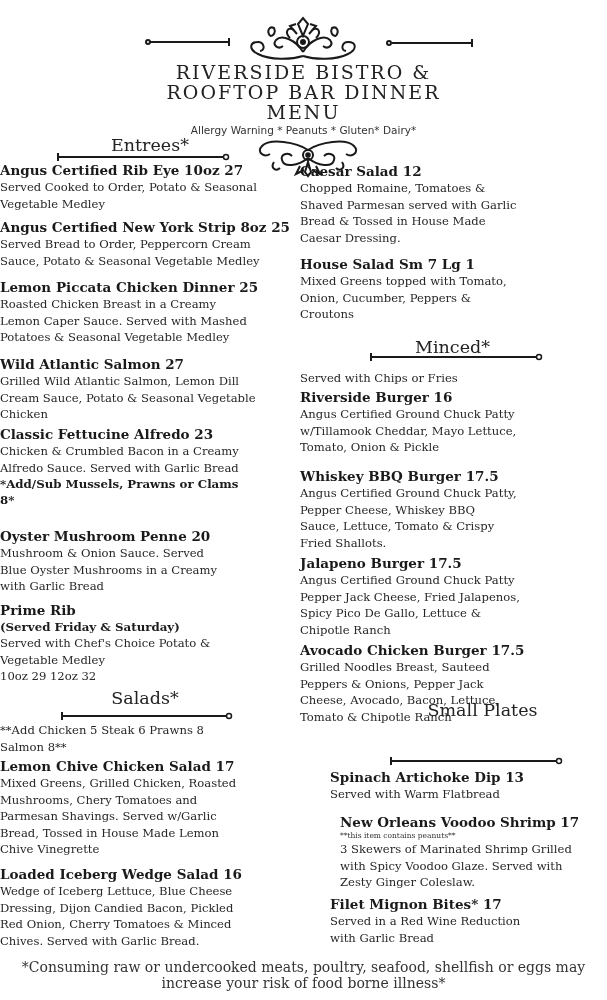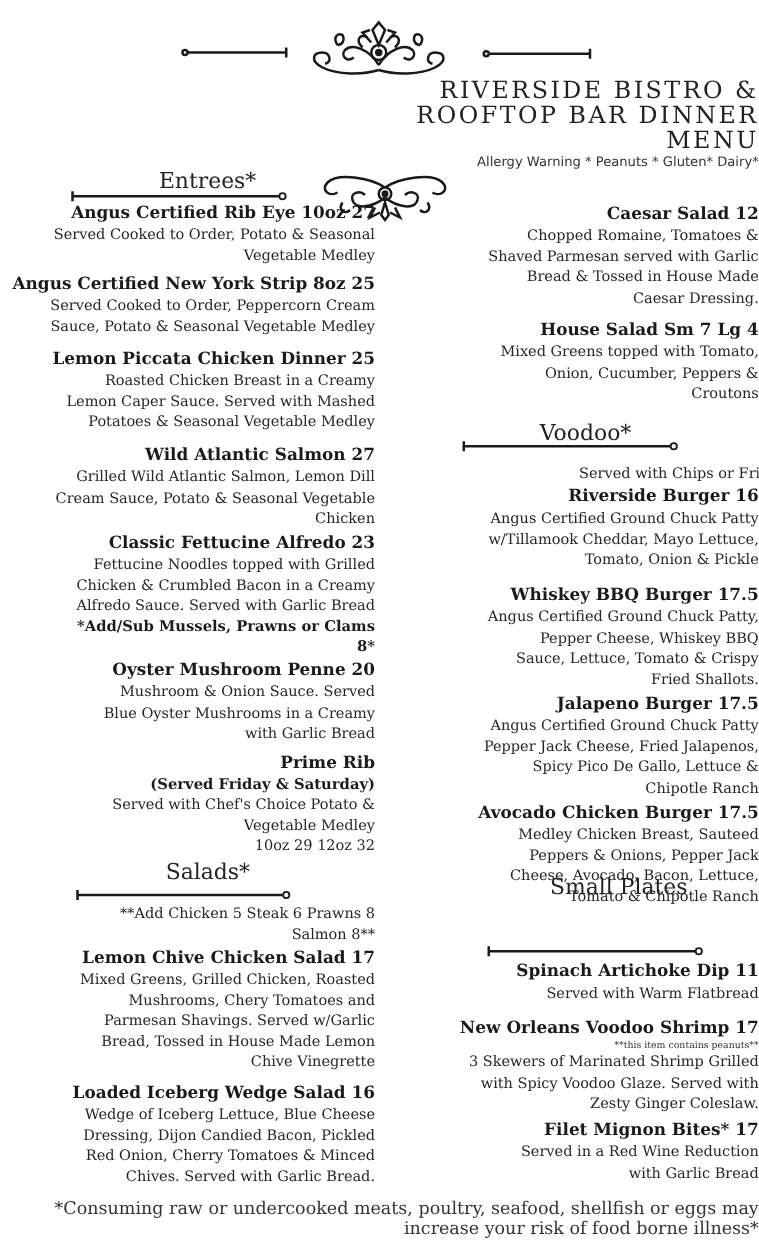--- a/index.html
+++ b/index.html
@@ -1,25 +1,25 @@
 <!DOCTYPE html>
 <html><head>
 <meta charset="utf-8">
 <style>
   html, body { margin:0; padding:0; background:#ffffff; }
   body { width:607px; height:1000px; position:relative; overflow:hidden; color:#1c1c1c;
          font-family:"DejaVu Serif", serif; }
   .abs { position:absolute; }
-  .center { text-align:right; }
+  .center { text-align:center; }
   .title { left:0; width:607px; font-family:"DejaVu Serif", serif; font-size:19px; letter-spacing:2px; line-height:20px; color:#222; }
   .allergy { left:0; width:607px; top:124px; font-family:"DejaVu Sans", sans-serif; font-size:10.5px; color:#333; }
   .sect { font-family:"DejaVu Serif", serif; font-size:17.5px; color:#222; }
-  .col { position:absolute; text-align:right; }
+  .col { position:absolute; text-align:left; }
   .item-name { font-weight:bold; font-size:13.5px; line-height:17px; color:#1a1a1a; white-space:nowrap; }
-  .desc { font-size:11.6px; line-height:16.5px; color:#262626;margin-left:14px; }
+  .desc { font-size:11.6px; line-height:16.5px; color:#262626; }
   .note-bold { font-weight:bold; font-size:11.8px; line-height:16px; }
   .footer { left:0; width:607px; top:959px; font-family:"DejaVu Serif", serif; font-size:14px; color:#333; }
   .tiny { font-size:7.5px; line-height:10px; color:#333; }
   svg { position:absolute; overflow:visible; }
 </style>
 </head>
 <body>
 
 <svg style="left:0;top:0" width="607" height="70">
   <g stroke="#1a1a1a" stroke-width="2" fill="none">
@@ -76,38 +76,37 @@
   <circle cx="226" cy="157" r="2.5" fill="#fff" stroke="#1a1a1a" stroke-width="1.5"></circle>
 </svg>
 
 <div class="col" style="left:0;width:300px;top:162px">
   <div class="item-name">Angus Certified Rib Eye 10oz  27</div>
   <div class="desc">Served Cooked to Order, Potato &amp; Seasonal</div>
   <div class="desc">Vegetable Medley</div>
 </div>
 <div class="col" style="left:0;width:300px;top:219px">
   <div class="item-name">Angus Certified New York Strip 8oz  25</div>
-  <div class="desc">Served Cooked to Order, Peppercorn Cream</div>
+  <div class="desc">Served Bread to Order, Peppercorn Cream</div>
   <div class="desc">Sauce, Potato &amp; Seasonal Vegetable Medley</div>
 </div>
 <div class="col" style="left:0;width:300px;top:279px">
   <div class="item-name">Lemon Piccata Chicken Dinner 25</div>
   <div class="desc">Roasted Chicken Breast in a Creamy</div>
   <div class="desc">Lemon Caper Sauce. Served with Mashed</div>
   <div class="desc">Potatoes &amp; Seasonal Vegetable Medley</div>
 </div>
 <div class="col" style="left:0;width:300px;top:356px">
   <div class="item-name">Wild Atlantic Salmon  27</div>
   <div class="desc">Grilled Wild Atlantic Salmon, Lemon Dill</div>
   <div class="desc">Cream Sauce, Potato &amp; Seasonal Vegetable</div>
   <div class="desc">Chicken</div>
 </div>
 <div class="col" style="left:0;width:300px;top:426px">
   <div class="item-name">Classic Fettucine Alfredo 23</div>
-  <div class="desc">Fettucine Noodles topped with Grilled</div>
   <div class="desc">Chicken &amp; Crumbled Bacon in a Creamy</div>
   <div class="desc">Alfredo Sauce. Served with Garlic Bread</div>
   <div class="note-bold">*Add/Sub Mussels, Prawns or Clams</div>
   <div class="note-bold">8*</div>
 </div>
 <div class="col" style="left:0;width:300px;top:528px">
   <div class="item-name">Oyster Mushroom Penne 20</div>
   <div class="desc">Mushroom &amp; Onion Sauce. Served</div>
   <div class="desc">Blue Oyster Mushrooms in a Creamy</div>
   <div class="desc">with Garlic Bread</div>
@@ -147,27 +146,27 @@
 </div>
 
 <div class="col" style="left:300px;width:307px;top:163px">
   <div class="item-name">Caesar Salad  12</div>
   <div class="desc">Chopped Romaine, Tomatoes &amp;</div>
   <div class="desc">Shaved Parmesan served with Garlic</div>
   <div class="desc">Bread &amp; Tossed in House Made</div>
   <div class="desc">Caesar Dressing.</div>
 </div>
 <div class="col" style="left:300px;width:307px;top:256px">
-  <div class="item-name">House Salad  Sm 7  Lg 4</div>
+  <div class="item-name">House Salad  Sm 7  Lg 1</div>
   <div class="desc">Mixed Greens topped with Tomato,</div>
   <div class="desc">Onion, Cucumber, Peppers &amp;</div>
   <div class="desc">Croutons</div>
 </div>
 
-<div class="abs sect center" style="left:400px;width:105px;top:337px">Voodoo*</div>
+<div class="abs sect center" style="left:400px;width:105px;top:337px">Minced*</div>
 <svg style="left:0;top:0" width="607" height="370">
   <line x1="371" y1="357" x2="537" y2="357" stroke="#1a1a1a" stroke-width="2"></line>
   <line x1="371" y1="353" x2="371" y2="361" stroke="#1a1a1a" stroke-width="2"></line>
   <circle cx="539" cy="357" r="2.5" fill="#fff" stroke="#1a1a1a" stroke-width="1.5"></circle>
 </svg>
 <div class="col desc" style="left:300px;width:307px;top:370px">Served with Chips or Fries</div>
 <div class="col" style="left:300px;width:307px;top:389px">
   <div class="item-name">Riverside Burger  16</div>
   <div class="desc">Angus Certified Ground Chuck Patty</div>
   <div class="desc">w/Tillamook Cheddar, Mayo Lettuce,</div>
@@ -182,34 +181,34 @@
 </div>
 <div class="col" style="left:300px;width:307px;top:555px">
   <div class="item-name">Jalapeno Burger  17.5</div>
   <div class="desc">Angus Certified Ground Chuck Patty</div>
   <div class="desc">Pepper Jack Cheese, Fried Jalapenos,</div>
   <div class="desc">Spicy Pico De Gallo, Lettuce &amp;</div>
   <div class="desc">Chipotle Ranch</div>
 </div>
 <div class="col" style="left:300px;width:307px;top:642px">
   <div class="item-name">Avocado Chicken Burger  17.5</div>
-  <div class="desc">Medley Chicken Breast, Sauteed</div>
+  <div class="desc">Grilled Noodles Breast, Sauteed</div>
   <div class="desc">Peppers &amp; Onions, Pepper Jack</div>
   <div class="desc">Cheese, Avocado, Bacon, Lettuce,</div>
   <div class="desc">Tomato &amp; Chipotle Ranch</div>
 </div>
 
 <div class="abs sect center" style="left:415px;width:135px;top:700px">Small Plates</div>
 <svg style="left:0;top:0" width="607" height="770">
   <line x1="391" y1="761" x2="557" y2="761" stroke="#1a1a1a" stroke-width="2"></line>
   <line x1="391" y1="757" x2="391" y2="765" stroke="#1a1a1a" stroke-width="2"></line>
   <circle cx="559" cy="761" r="2.5" fill="#fff" stroke="#1a1a1a" stroke-width="1.5"></circle>
 </svg>
 <div class="col" style="left:330px;width:277px;top:769px">
-  <div class="item-name">Spinach Artichoke Dip  11</div>
+  <div class="item-name">Spinach Artichoke Dip  13</div>
   <div class="desc">Served with Warm Flatbread</div>
 </div>
 <div class="col" style="left:340px;width:267px;top:814px">
   <div class="item-name">New Orleans Voodoo Shrimp 17</div>
   <div class="tiny">**this item contains peanuts**</div>
   <div class="desc">3 Skewers of Marinated Shrimp Grilled</div>
   <div class="desc">with Spicy Voodoo Glaze. Served with</div>
   <div class="desc">Zesty Ginger Coleslaw.</div>
 </div>
 <div class="col" style="left:330px;width:277px;top:896px">

